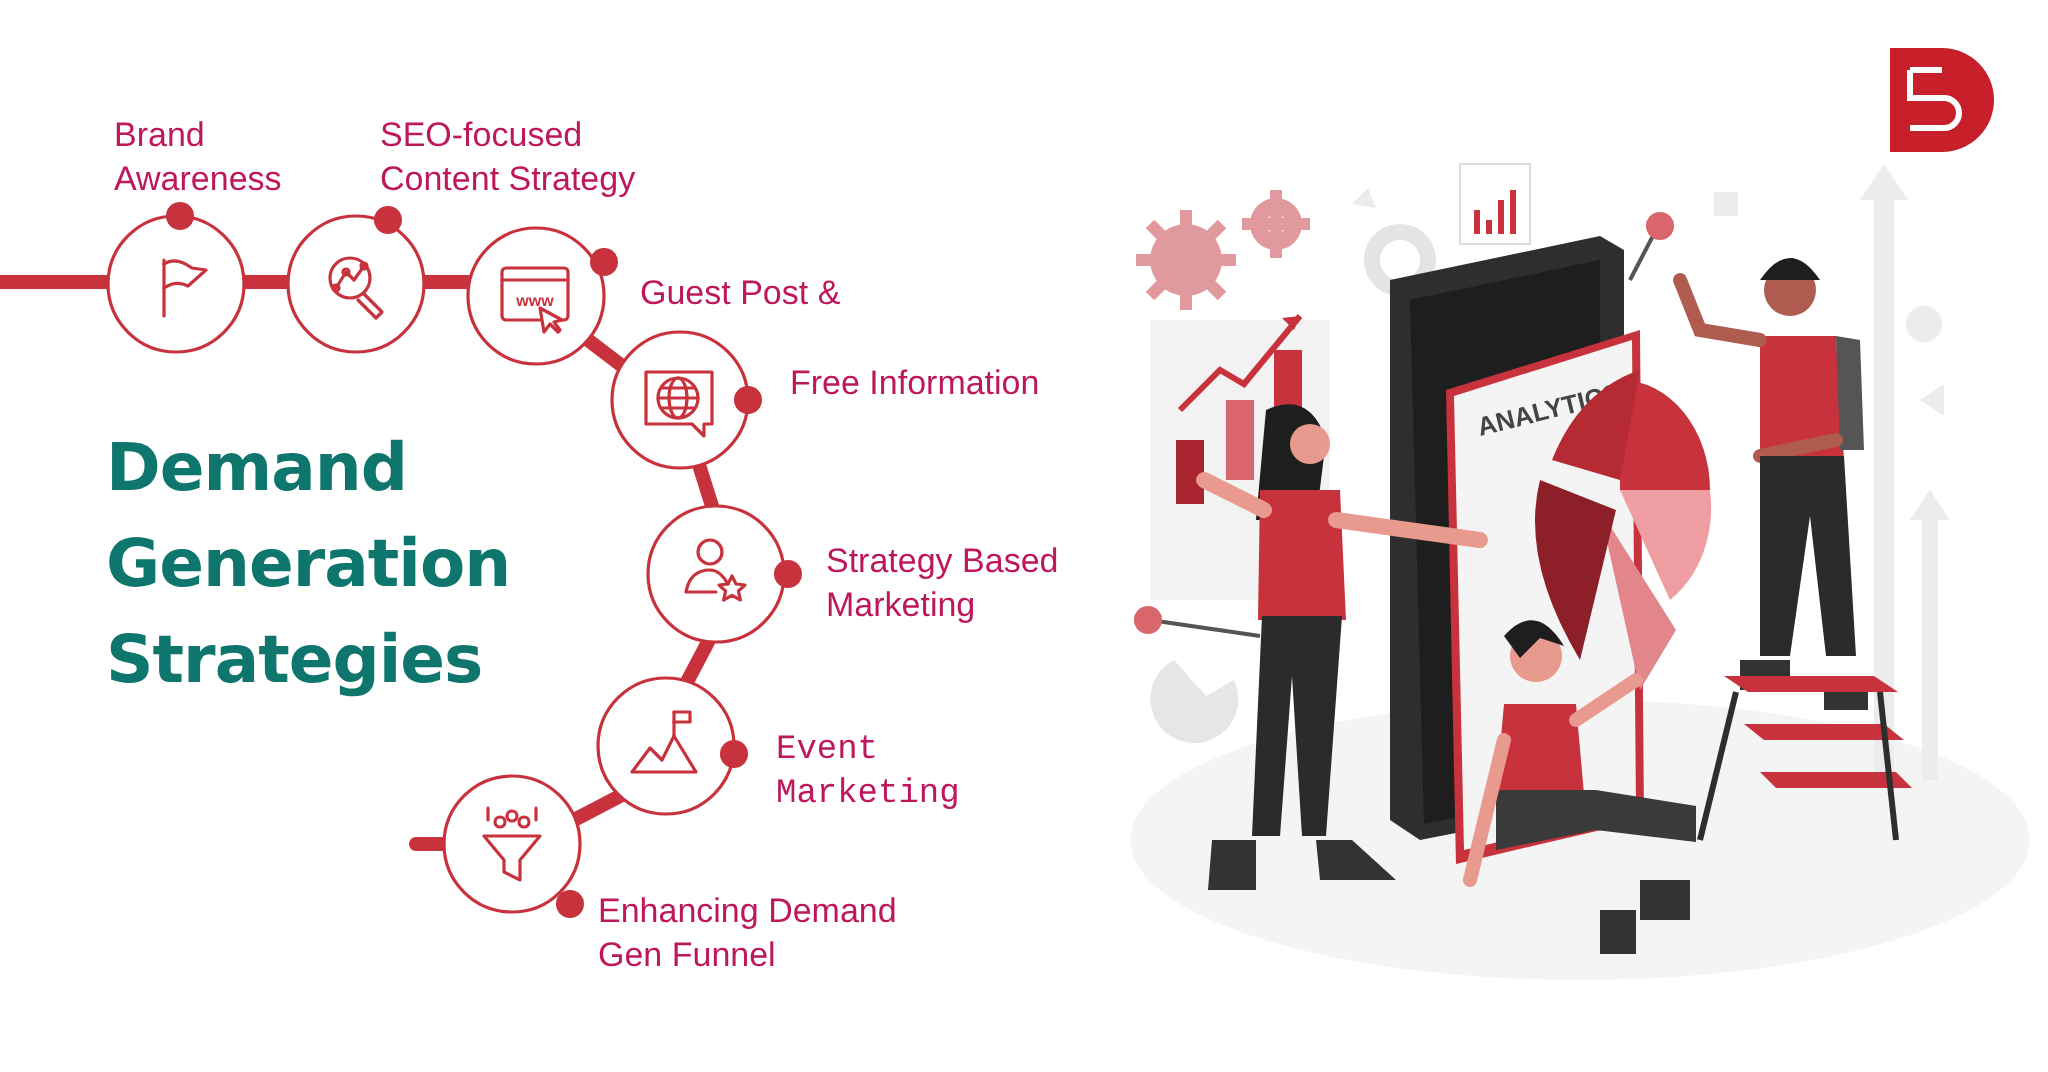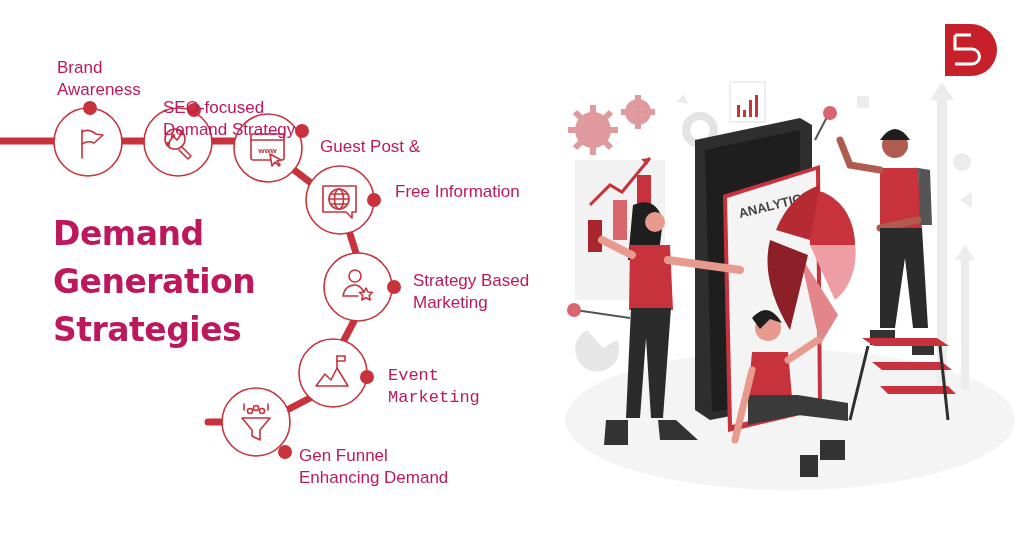--- a/index.html
+++ b/index.html
@@ -1,19 +1,19 @@
 <!DOCTYPE html>
 <html><head>
 <meta charset="utf-8">
 <style>
   * { margin:0; padding:0; box-sizing:border-box; }
   html, body { width:1024px; height:536px; background:#ffffff; overflow:hidden; }
   body { position:relative; font-family:"Liberation Sans", sans-serif; color:#1f1f1f; }
   .label { position:absolute; font-size:17px; line-height:22px; color:#be185d; white-space:nowrap; }
-  .title { position:absolute; left:53px; top:210px; font-family:"DejaVu Sans", sans-serif; font-weight:bold; font-size:33px; line-height:48px; color:#be185d; letter-spacing:-0.5px; }
+  .title { position:absolute; left:53px; top:210px; font-family:"DejaVu Sans", sans-serif; font-weight:bold; font-size:33px; line-height:48px; color:#0f766e; letter-spacing:-0.5px; }
   .title span { display:block; }
   svg { position:absolute; left:0; top:0; }
   .logo { position:absolute; left:945px; top:24px; width:52px; height:52px; }
 </style>
 </head>
 <body>
 
 <svg width="1024" height="536">
 
   <g stroke="#c8323c" stroke-width="7" fill="none" stroke-linecap="round">
@@ -99,41 +99,41 @@
       <line x1="244" y1="404" x2="244" y2="410"></line>
       <line x1="268" y1="404" x2="268" y2="410"></line>
     </g>
   </g>
 </svg>
 
 <div class="label" style="left:57px; top:57px;">
   <div>Brand</div>
   <div>Awareness</div>
 </div>
-<div class="label" style="left:163px; top:57px;margin-top:40px;">
+<div class="label" style="left:190px; top:57px;">
   <div>SEO-focused</div>
-  <div>Demand Strategy</div>
+  <div>Content Strategy</div>
 </div>
 <div class="label" style="left:320px; top:112px;margin-top:24px;">
   <div>Guest Post &amp;</div>
 </div>
 <div class="label" style="left:395px; top:181px;">
   <div>Free Information</div>
 </div>
 <div class="label" style="left:413px; top:270px;">
   <div>Strategy Based</div>
   <div>Marketing</div>
 </div>
 <div class="label" style="left:388px; top:365px;font-family:Liberation Mono, monospace;">
   <div>Event</div>
   <div>Marketing</div>
 </div>
 <div class="label" style="left:299px; top:445px;">
+  <div>Enhancing Demand</div>
   <div>Gen Funnel</div>
-  <div>Enhancing Demand</div>
 </div>
 
 <div class="title">
   <span>Demand</span>
   <span>Generation</span>
   <span>Strategies</span>
 </div>
 
 <svg class="logo" viewBox="0 0 52 52" style="left:945px; top:24px;">
   <path d="M0 0 H26 A26 26 0 0 1 26 52 H0 Z" fill="#c8202a"></path>

